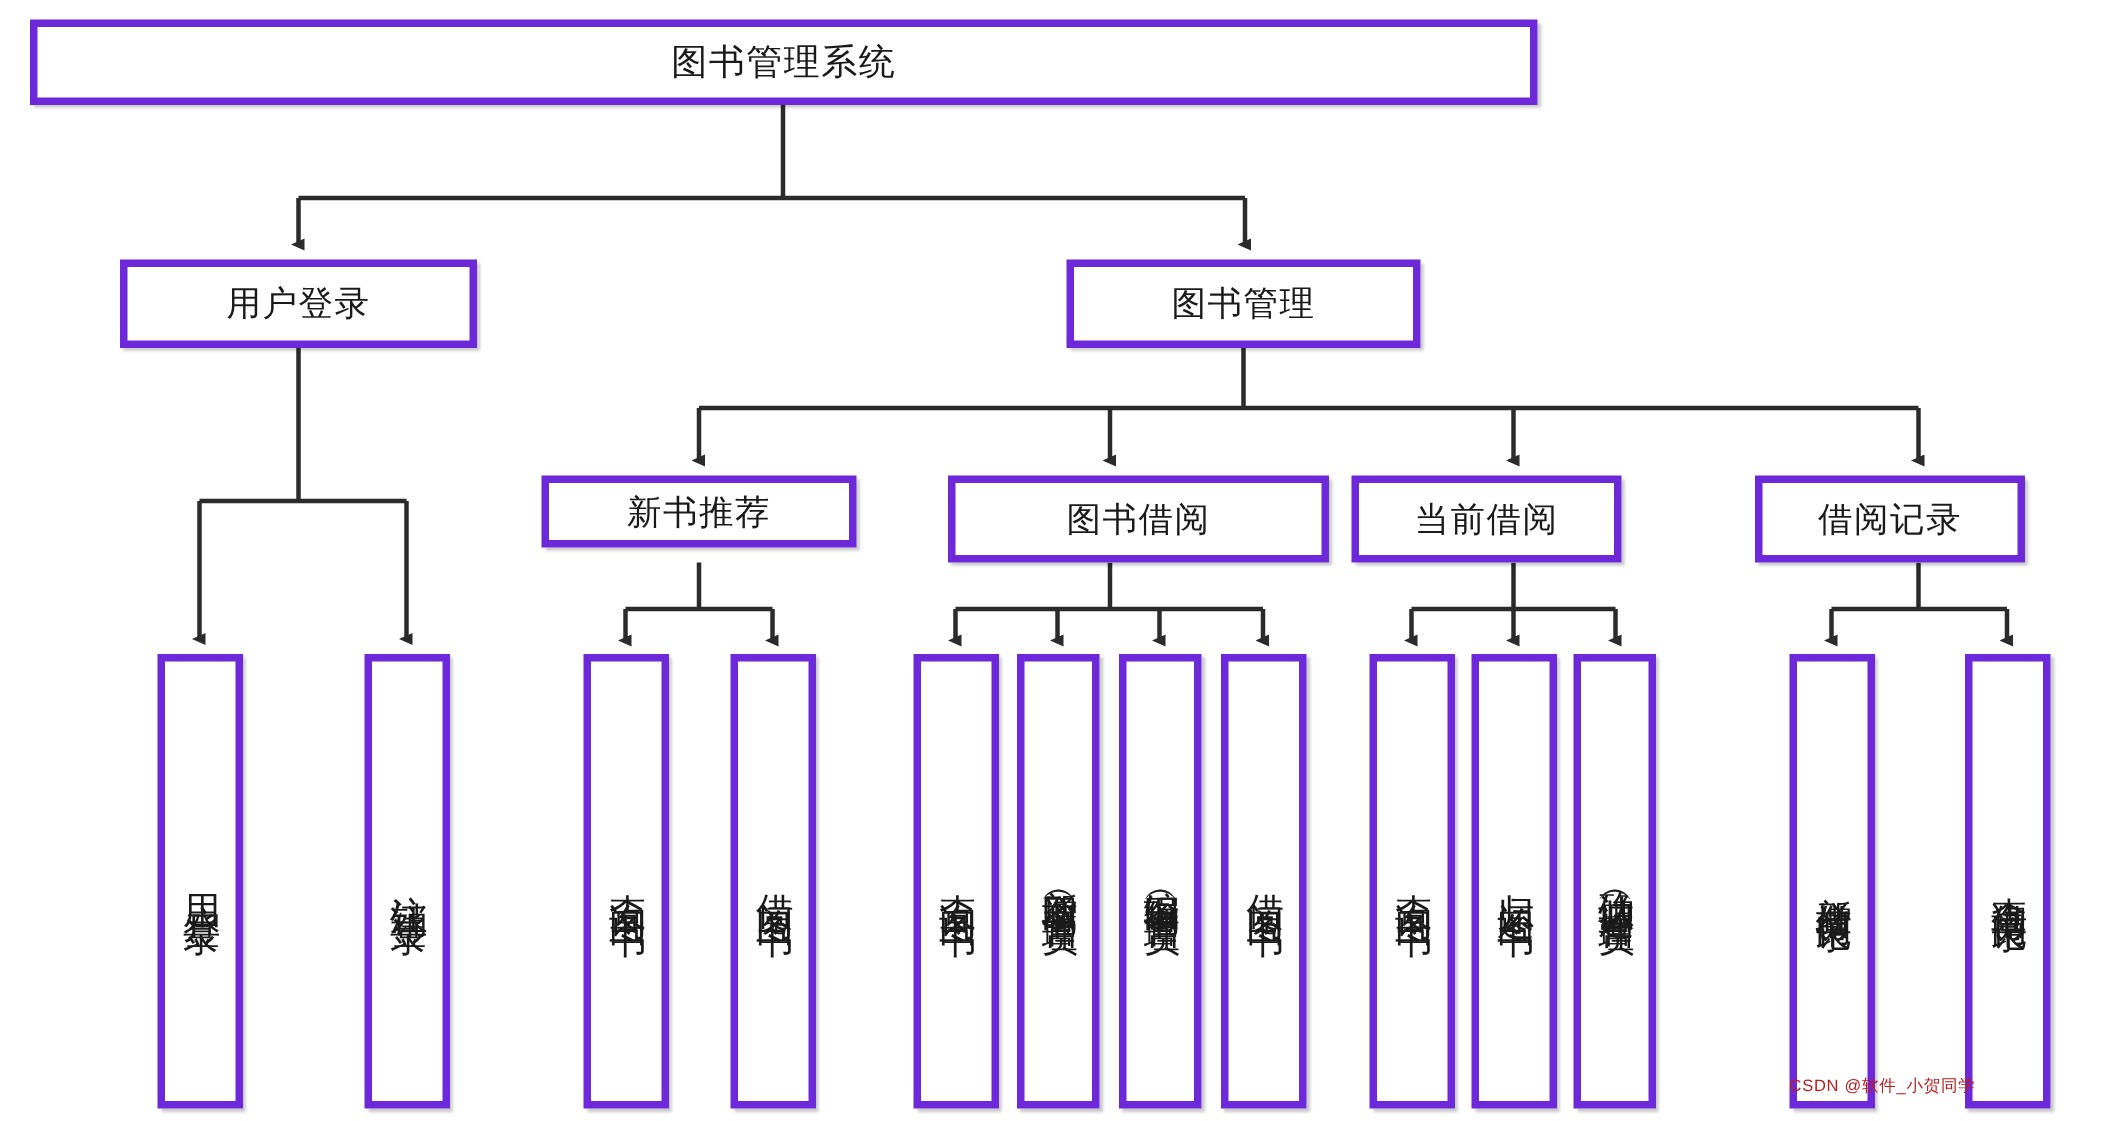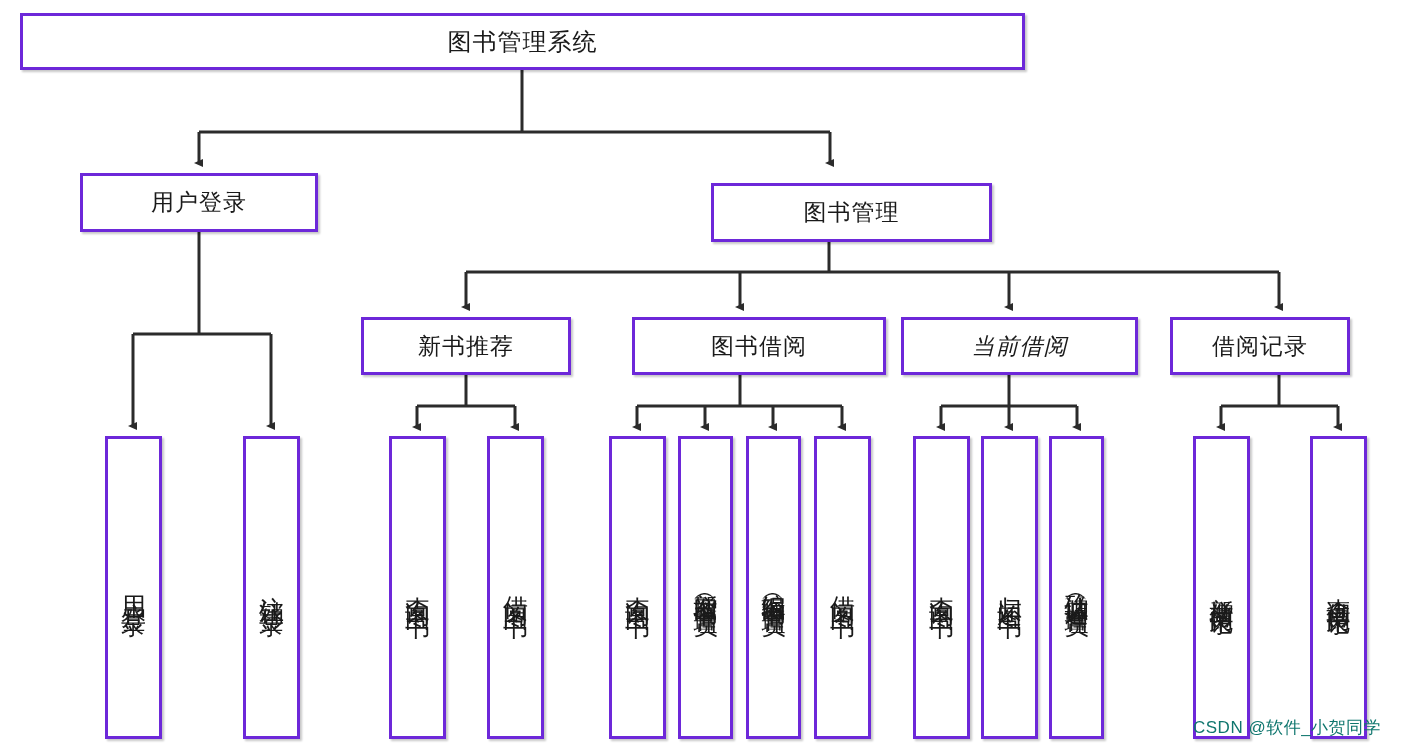--- a/index.html
+++ b/index.html
@@ -23,21 +23,21 @@
     left: 0;
     top: 0;
     width: 1405px;
     height: 747px;
     pointer-events: none;
   }
   .node {
     position: absolute;
     box-sizing: border-box;
     background: #ffffff;
-    border: 3px solid #6d28d9;
+    border: 5px solid #6d28d9;
     display: flex;
     align-items: center;
     justify-content: center;
     box-shadow: 2px 2px 2px rgba(0,0,0,0.22);
   }
   .node .label {
     color: #1a1a1a;
     line-height: 1.15;
     text-align: center;
     white-space: nowrap;
@@ -63,22 +63,22 @@
     letter-spacing: 6px;
     line-height: 1;
     white-space: nowrap;
   }
   .node.v.tall .label {
     font-size: 24px;
     letter-spacing: 3px;
   }
   .watermark {
     position: absolute;
-    color: #0f766e;
-    font-size: 17px;
+    color: #b91c1c;
+    font-size: 11px;
     letter-spacing: 0.5px;
     white-space: nowrap;
     user-select: none;
   }
 </style>
 </head>
 <body>
 
 <div id="diagram">
 
@@ -132,31 +132,31 @@
     </g>
   </svg>
 
   <div class="node root h" style="left:20px;top:13px;width:1005px;height:57px;">
     <span class="label">图书管理系统</span>
   </div>
 
   <div class="node h" style="left:80px;top:173px;width:238px;height:59px;">
     <span class="label">用户登录</span>
   </div>
-  <div class="node h" style="left:711px;top:173px;width:281px;height:59px;margin-top:10px;">
+  <div class="node h" style="left:711px;top:173px;width:236px;height:59px;">
     <span class="label">图书管理</span>
   </div>
 
-  <div class="node h" style="left:361px;top:317px;width:210px;height:58px;">
+  <div class="node h" style="left:361px;top:317px;width:210px;height:48px;">
     <span class="label">新书推荐</span>
   </div>
   <div class="node h" style="left:632px;top:317px;width:254px;height:58px;">
     <span class="label">图书借阅</span>
   </div>
-  <div class="node h" style="left:901px;top:317px;width:237px;height:58px;font-style:italic;">
+  <div class="node h" style="left:901px;top:317px;width:180px;height:58px;">
     <span class="label">当前借阅</span>
   </div>
   <div class="node h" style="left:1170px;top:317px;width:180px;height:58px;">
     <span class="label">借阅记录</span>
   </div>
 
   <div class="node v" style="left:105px;top:436px;width:57px;height:303px;">
     <span class="label">用户登录</span>
   </div>
   <div class="node v" style="left:243px;top:436px;width:57px;height:303px;">

